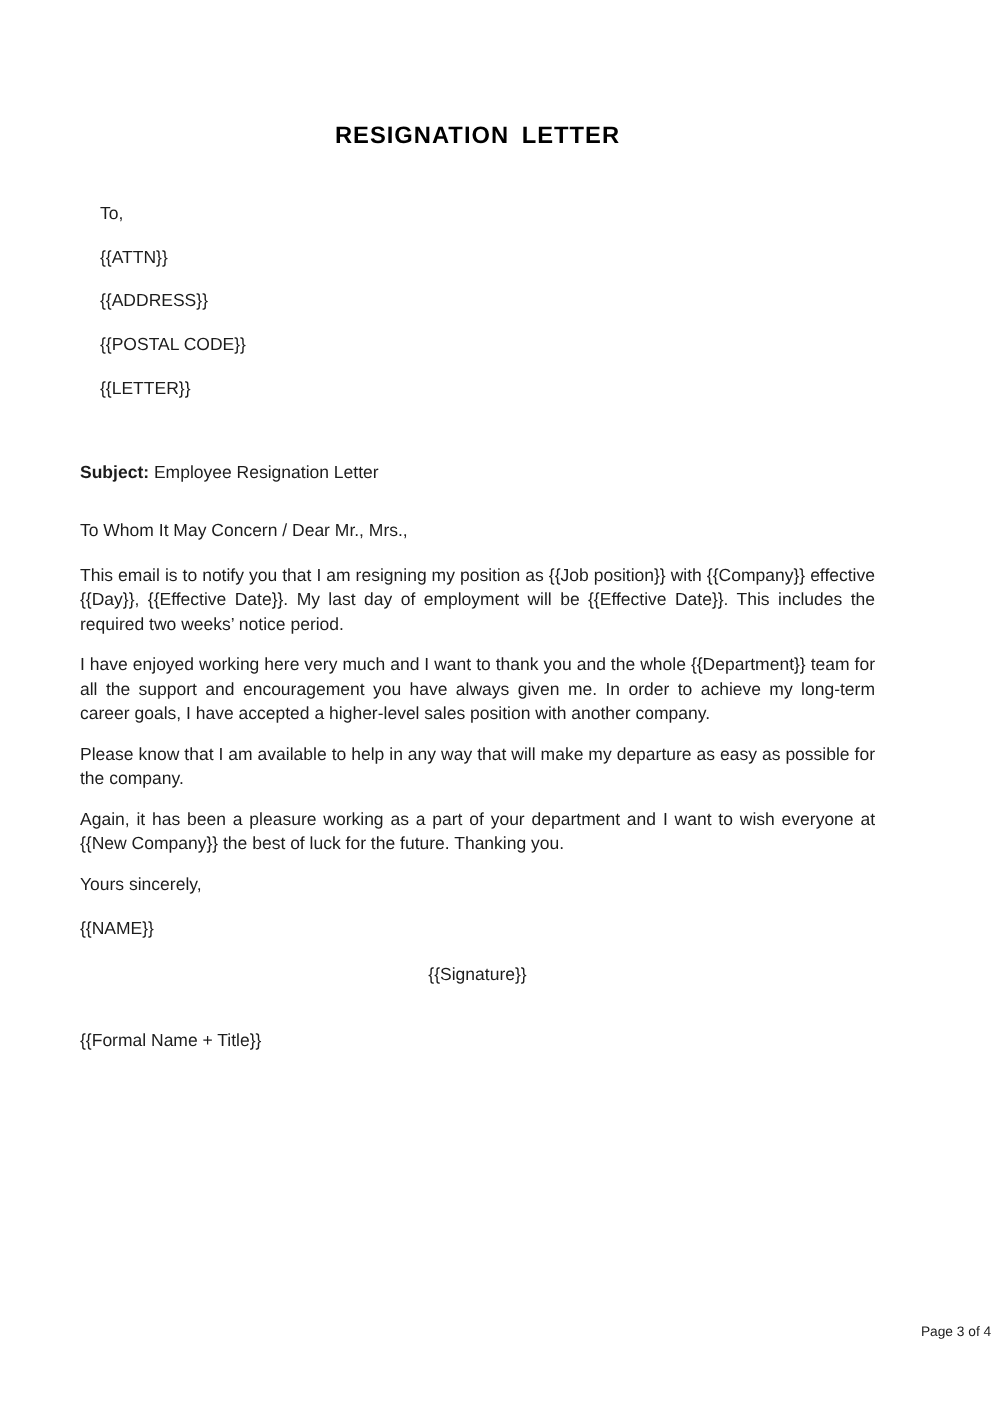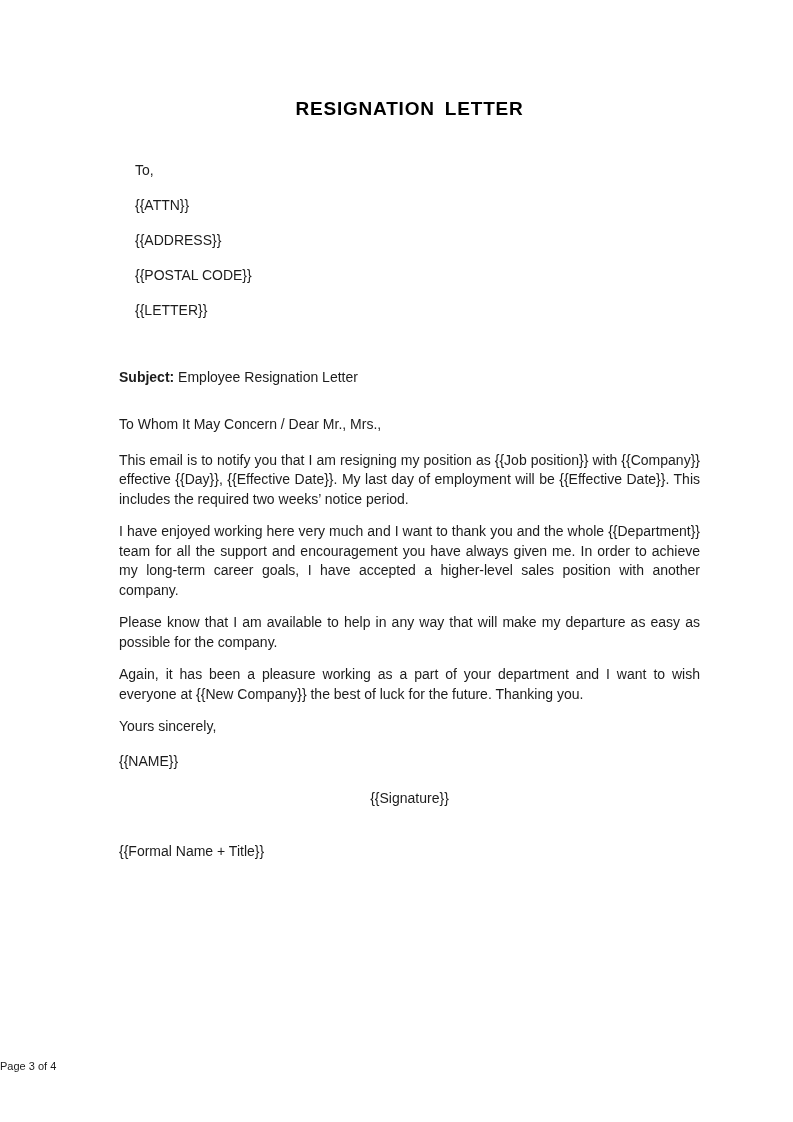--- a/index.html
+++ b/index.html
@@ -14,21 +14,21 @@
     overflow: hidden;
     font-family: "Liberation Sans", "DejaVu Sans", sans-serif;
     color: #1c1c1c;
   }
   .page {
     position: relative;
     width: 793px;
     height: 1122px;
     background: #ffffff;
     box-sizing: border-box;
-    padding: 0 93px 0 119px;
+    padding: 0 93px 0 64px;
   }
   .doc-title {
     margin: 0;
     padding-top: 96px;
     text-align: center;
     font-size: 19px;
     font-weight: bold;
     letter-spacing: 0.8px;
     word-spacing: 4px;
     color: #000000;
@@ -82,21 +82,21 @@
     text-align: center;
   }
   .closing-block .closing-formal {
     margin-top: 34px;
   }
   .page-footer {
     position: absolute;
     left: 0;
     top: 1059px;
     width: 793px;
-    text-align: left;
+    text-align: right;
     font-size: 11px;
     line-height: 14px;
     color: #1c1c1c;
   }
 </style>
 </head>
 <body>
 
 <div class="page">
 

